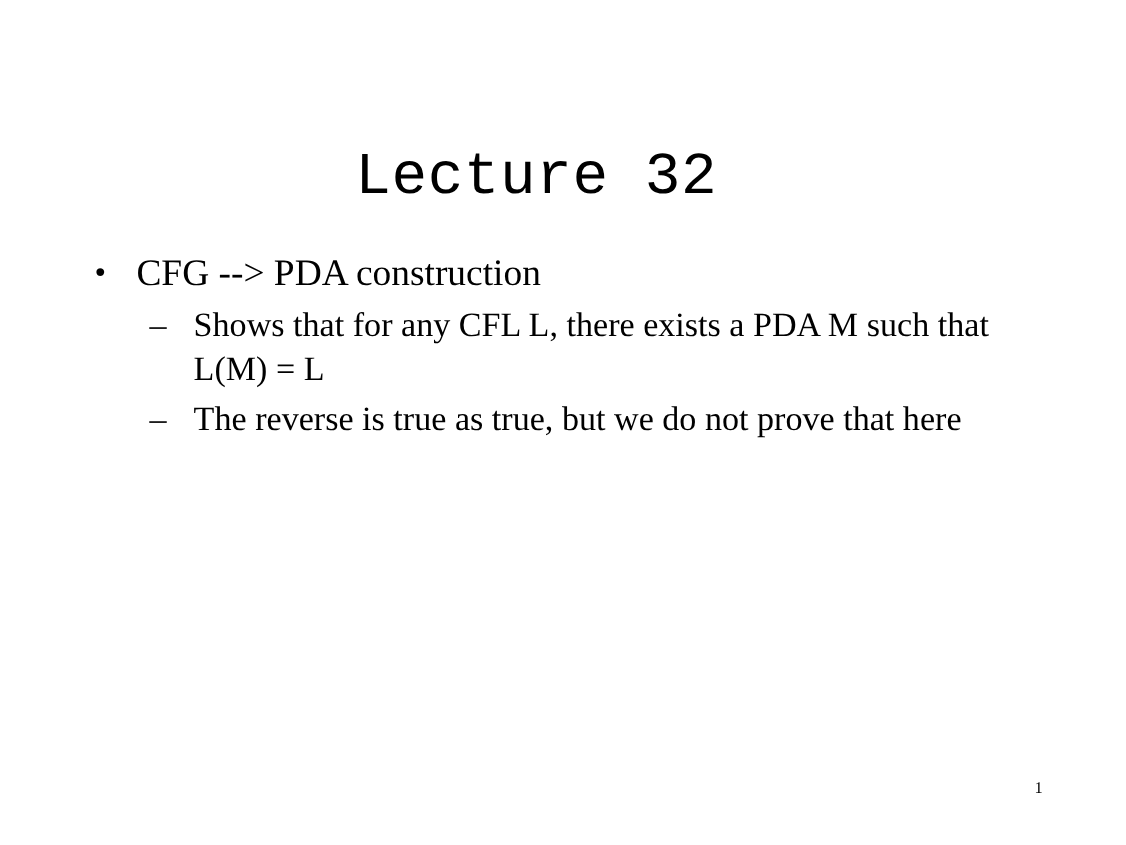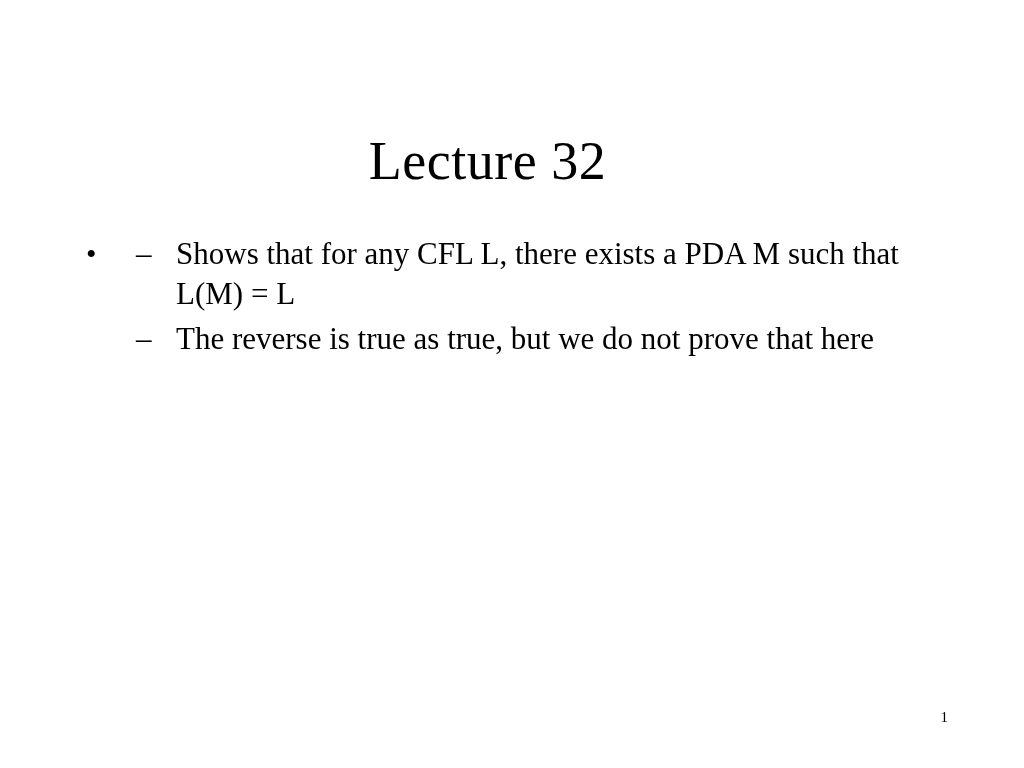--- a/index.html
+++ b/index.html
@@ -23,21 +23,21 @@
   }
   .slide-title {
     position: absolute;
     top: 96px;
     left: 0;
     width: 975px;
     text-align: center;
     font-size: 54px;
     line-height: 1.1;
     font-weight: normal;
-    font-family: Liberation Serif, serif;
+    font-family: Liberation Mono, monospace;
     letter-spacing: 0.5px;
   }
   .body-block {
     position: absolute;
     top: 228px;
     left: 72px;
     width: 890px;
   }
   ul.level1 {
     list-style: none;
@@ -92,20 +92,21 @@
 <body>
 
 <div class="slide">
 
   <h1 class="slide-title">Lecture 32</h1>
 
   <div class="body-block">
     <ul class="level1">
       <li class="bullet1">
         <span class="marker">•</span>
+        <span>CFG --&gt; PDA construction</span>
 
         <ul class="level2 sub-indent">
           <li class="bullet2">
             <span class="marker">–</span>
             <span>Shows that for any CFL L, there exists a PDA M such that L(M) = L</span>
           </li>
           <li class="bullet2">
             <span class="marker">–</span>
             <span>The reverse is true as true, but we do not prove that here</span>
           </li>

